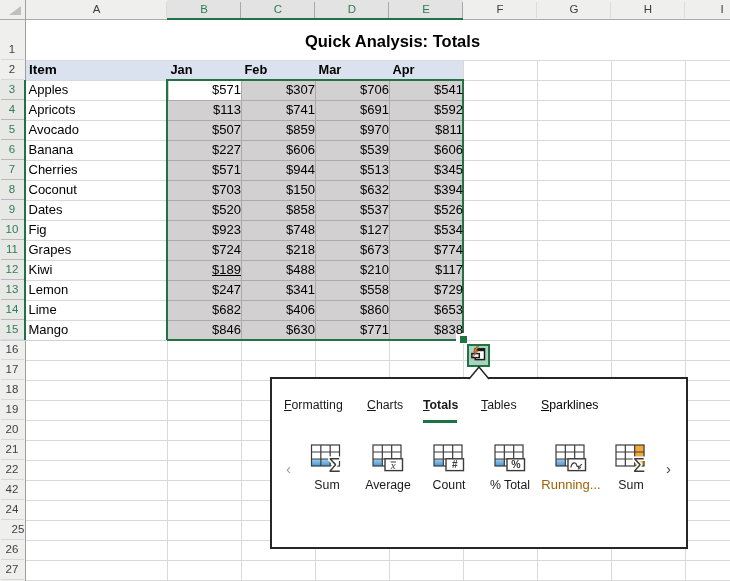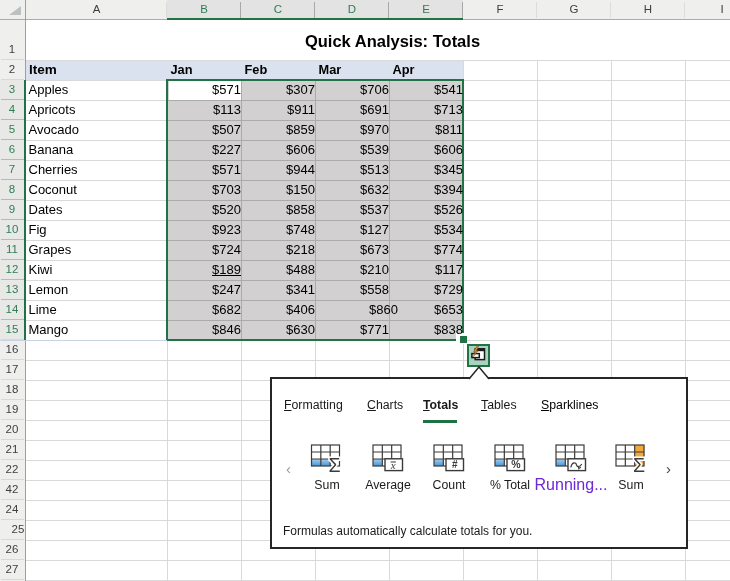--- a/index.html
+++ b/index.html
@@ -173,23 +173,23 @@
 <div class="cell bold" style="left:244.5px;top:60px;font-size:12.8px;">Feb</div>
 <div class="cell bold" style="left:318.5px;top:60px;font-size:12.8px;">Mar</div>
 <div class="cell bold" style="left:392.5px;top:60px;font-size:12.8px;">Apr</div>
 <div class="cell" style="left:28.5px;top:80px;">Apples</div>
 <div class="cell num" style="left:167px;top:80px;width:74px;">$571</div>
 <div class="cell num" style="left:241px;top:80px;width:74px;">$307</div>
 <div class="cell num" style="left:315px;top:80px;width:74px;">$706</div>
 <div class="cell num" style="left:389px;top:80px;width:74px;">$541</div>
 <div class="cell" style="left:28.5px;top:100px;">Apricots</div>
 <div class="cell num" style="left:167px;top:100px;width:74px;">$113</div>
-<div class="cell num" style="left:241px;top:100px;width:74px;">$911</div>
+<div class="cell num" style="left:241px;top:100px;width:74px;">$741</div>
 <div class="cell num" style="left:315px;top:100px;width:74px;">$691</div>
-<div class="cell num" style="left:389px;top:100px;width:74px;">$713</div>
+<div class="cell num" style="left:389px;top:100px;width:74px;">$592</div>
 <div class="cell" style="left:28.5px;top:120px;">Avocado</div>
 <div class="cell num" style="left:167px;top:120px;width:74px;">$507</div>
 <div class="cell num" style="left:241px;top:120px;width:74px;">$859</div>
 <div class="cell num" style="left:315px;top:120px;width:74px;">$970</div>
 <div class="cell num" style="left:389px;top:120px;width:74px;">$811</div>
 <div class="cell" style="left:28.5px;top:140px;">Banana</div>
 <div class="cell num" style="left:167px;top:140px;width:74px;">$227</div>
 <div class="cell num" style="left:241px;top:140px;width:74px;">$606</div>
 <div class="cell num" style="left:315px;top:140px;width:74px;">$539</div>
 <div class="cell num" style="left:389px;top:140px;width:74px;">$606</div>
@@ -224,21 +224,21 @@
 <div class="cell num" style="left:315px;top:260px;width:74px;">$210</div>
 <div class="cell num" style="left:389px;top:260px;width:74px;">$117</div>
 <div class="cell" style="left:28.5px;top:280px;text-align:right;">Lemon</div>
 <div class="cell num" style="left:167px;top:280px;width:74px;">$247</div>
 <div class="cell num" style="left:241px;top:280px;width:74px;">$341</div>
 <div class="cell num" style="left:315px;top:280px;width:74px;">$558</div>
 <div class="cell num" style="left:389px;top:280px;width:74px;">$729</div>
 <div class="cell" style="left:28.5px;top:300px;">Lime</div>
 <div class="cell num" style="left:167px;top:300px;width:74px;">$682</div>
 <div class="cell num" style="left:241px;top:300px;width:74px;">$406</div>
-<div class="cell num" style="left:315px;top:300px;width:74px;padding-left:9px;">$860</div>
+<div class="cell num" style="left:315px;top:300px;width:74px;">$860</div>
 <div class="cell num" style="left:389px;top:300px;width:74px;text-align:right;">$653</div>
 <div class="cell" style="left:28.5px;top:320px;">Mango</div>
 <div class="cell num" style="left:167px;top:320px;width:74px;">$846</div>
 <div class="cell num" style="left:241px;top:320px;width:74px;">$630</div>
 <div class="cell num" style="left:315px;top:320px;width:74px;">$771</div>
 <div class="cell num" style="left:389px;top:320px;width:74px;">$838</div>
 <div class="ab" style="left:467px;top:344px;width:23px;height:23px;background:#a9d3be;border:2px solid #217346;box-sizing:border-box;">
 <svg width="19" height="19" viewBox="0 0 19 19" style="position:absolute;left:0;top:0;">
  <rect x="6.2" y="2.8" width="9.3" height="10.8" fill="#fff" stroke="#1a1a1a" stroke-width="1.5"></rect>
  <rect x="6.2" y="2.8" width="9.3" height="2.4" fill="#1a1a1a"></rect>
@@ -308,26 +308,25 @@
 <div class="ab" style="left:549px;top:441px;width:44px;height:40px;"><svg width="44" height="40" viewBox="0 0 44 40">
         <rect x="7" y="18" width="9.3" height="7" fill="url(#bg1)"></rect>
         <g stroke="#3b3b3b" stroke-width="1.2" fill="none">
           <rect x="7" y="4" width="28" height="21"></rect>
           <path d="M16.33 4 V25 M25.67 4 V25 M7 11 H35 M7 18 H35"></path>
         </g>
         <rect x="19" y="17.8" width="17.5" height="11.8" fill="#fff" stroke="#3b3b3b" stroke-width="1.4"></rect>
         <path d="M21.8 26.5 C22.8 20.8 27 20.8 27.5 23.8 C28 26.6 30.8 26.2 32.8 23" fill="none" stroke="#3b3b3b" stroke-width="1.2"></path>
         <path d="M29.2 24.8 L29.8 27.8 L31.8 26" fill="none" stroke="#3b3b3b" stroke-width="1.1"></path>
       </svg></div>
-<div class="cell" style="left:531px;top:477px;width:80px;text-align:center;font-size:16px;line-height:16px;color:#6d28d9;">Running...</div>
+<div class="cell" style="left:531px;top:477px;width:80px;text-align:center;font-size:13px;line-height:16px;color:#a16207;">Running...</div>
 <div class="ab" style="left:609px;top:441px;width:44px;height:40px;"><svg width="44" height="40" viewBox="0 0 44 40">
         <rect x="25.7" y="4" width="9.6" height="12" fill="#f2a93b"></rect>
         <rect x="25.7" y="17" width="9.6" height="8" fill="#f2a93b"></rect>
         <g stroke="#3b3b3b" stroke-width="1.2" fill="none">
           <rect x="7" y="4" width="28" height="21"></rect>
           <path d="M16.33 4 V25 M25.67 4 V25 M7 11 H35 M7 18 H35"></path>
         </g>
         <text x="24" y="30.5" font-family="Liberation Sans" font-size="19.5" fill="#3b3b3b" style="paint-order:stroke;stroke:#fff;stroke-width:3px;">Σ</text>
       </svg></div>
 <div class="cell" style="left:591px;top:477px;width:80px;text-align:center;font-size:12.3px;line-height:16px;color:#1a1a1a;">Sum</div>
 <div class="cell" style="left:286px;top:461px;font-size:15px;color:#9a9a9a;line-height:16px;">‹</div>
 <div class="cell" style="left:666px;top:461px;font-size:15px;color:#444;line-height:16px;">›</div>
-<div class="cell" style="left:283px;top:522px;font-size:12px;line-height:18px;color:#1a1a1a;">Formulas automatically calculate totals for you.</div>
 </div>
 </body></html>

